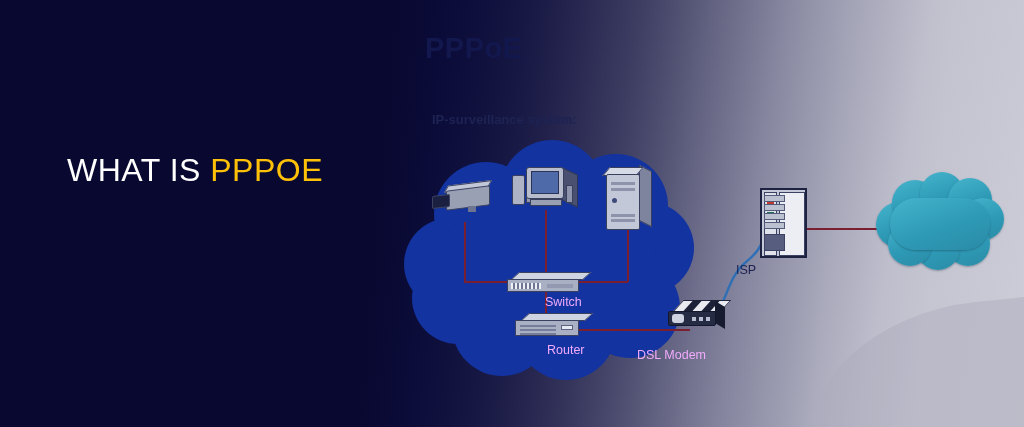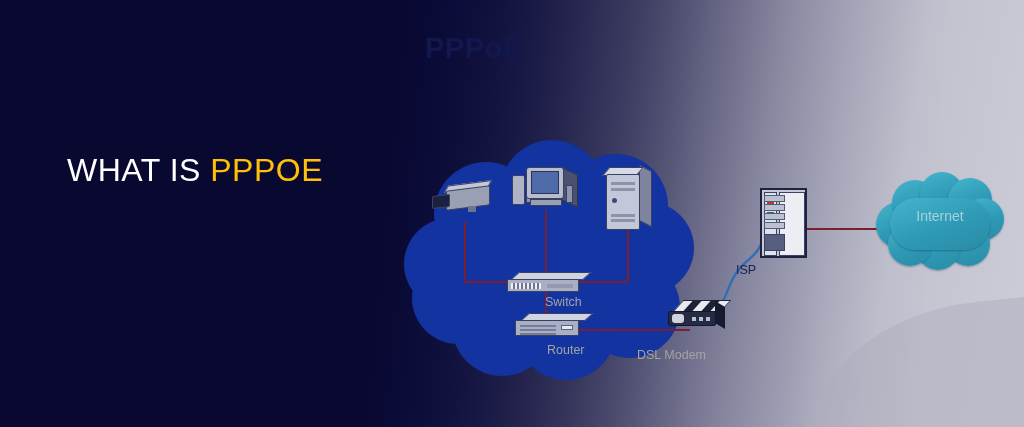--- a/index.html
+++ b/index.html
@@ -109,21 +109,21 @@
     position:absolute;
     background:#7a1f30;
   }
   .cable-h { height:2px; }
   .cable-v { width:2px; }
 
   
   .dev-label {
     position:absolute;
     font-size:12.5px;
-    color:#a3a3a3;
+    color:#f0abfc;
     white-space:nowrap;
   }
   .dev-label.dark { color:#1b2050; }
 
   
   .device { position:absolute; }
 
   
   .cam-body {
     position:absolute; left:14px; top:8px;
@@ -408,20 +408,21 @@
 <body>
 
 <div id="stage">
 
   <div class="bg-base"></div>
   <div class="bg-corner"></div>
 
   <div id="diagram">
 
     <div class="dg-heading">PPPoE</div>
+    <div class="dg-sub">IP-surveillance system:</div>
 
     <div class="lan-cloud">
       <div class="puff" style="left:0px;  top:78px;  width:92px;  height:92px;"></div>
       <div class="puff" style="left:30px; top:22px;  width:104px; height:104px;"></div>
       <div class="puff" style="left:96px; top:0px;   width:104px; height:104px;"></div>
       <div class="puff" style="left:160px;top:14px;  width:104px; height:104px;"></div>
       <div class="puff" style="left:198px;top:62px;  width:92px;  height:92px;"></div>
       <div class="puff" style="left:176px;top:118px; width:100px; height:100px;"></div>
       <div class="puff" style="left:112px;top:140px; width:100px; height:100px;"></div>
       <div class="puff" style="left:48px; top:136px; width:100px; height:100px;"></div>
@@ -530,21 +531,20 @@
       <div class="ipuff" style="left:0px;  top:30px; width:46px; height:46px;"></div>
       <div class="ipuff" style="left:16px; top:8px;  width:46px; height:46px;"></div>
       <div class="ipuff" style="left:44px; top:0px;  width:44px; height:44px;"></div>
       <div class="ipuff" style="left:72px; top:6px;  width:44px; height:44px;"></div>
       <div class="ipuff" style="left:86px; top:26px; width:42px; height:42px;"></div>
       <div class="ipuff" style="left:70px; top:50px; width:44px; height:44px;"></div>
       <div class="ipuff" style="left:40px; top:54px; width:44px; height:44px;"></div>
       <div class="ipuff" style="left:12px; top:50px; width:44px; height:44px;"></div>
       <div class="ipuff" style="left:14px; top:26px; width:100px; height:52px; border-radius:26px;"></div>
     </div>
-    <div class="inet-label">Internet</div>
 
   </div>
 
   <div class="bg-veil"></div>
 
   <div class="title-panel">
     <div class="title-text">
       <span class="title-white">WHAT IS </span><span class="title-accent">PPPOE</span>
     </div>
   </div>

